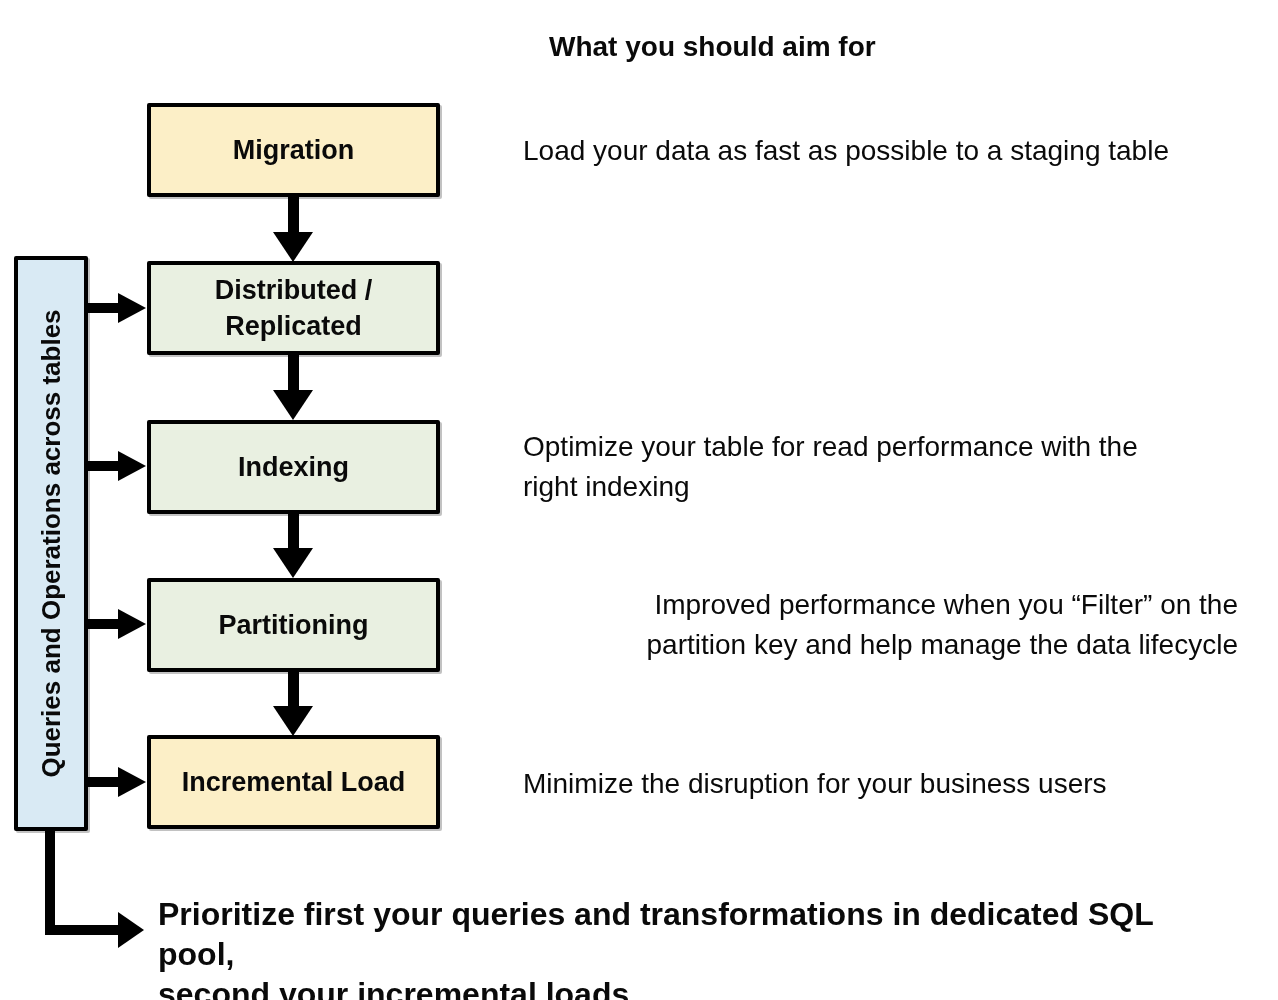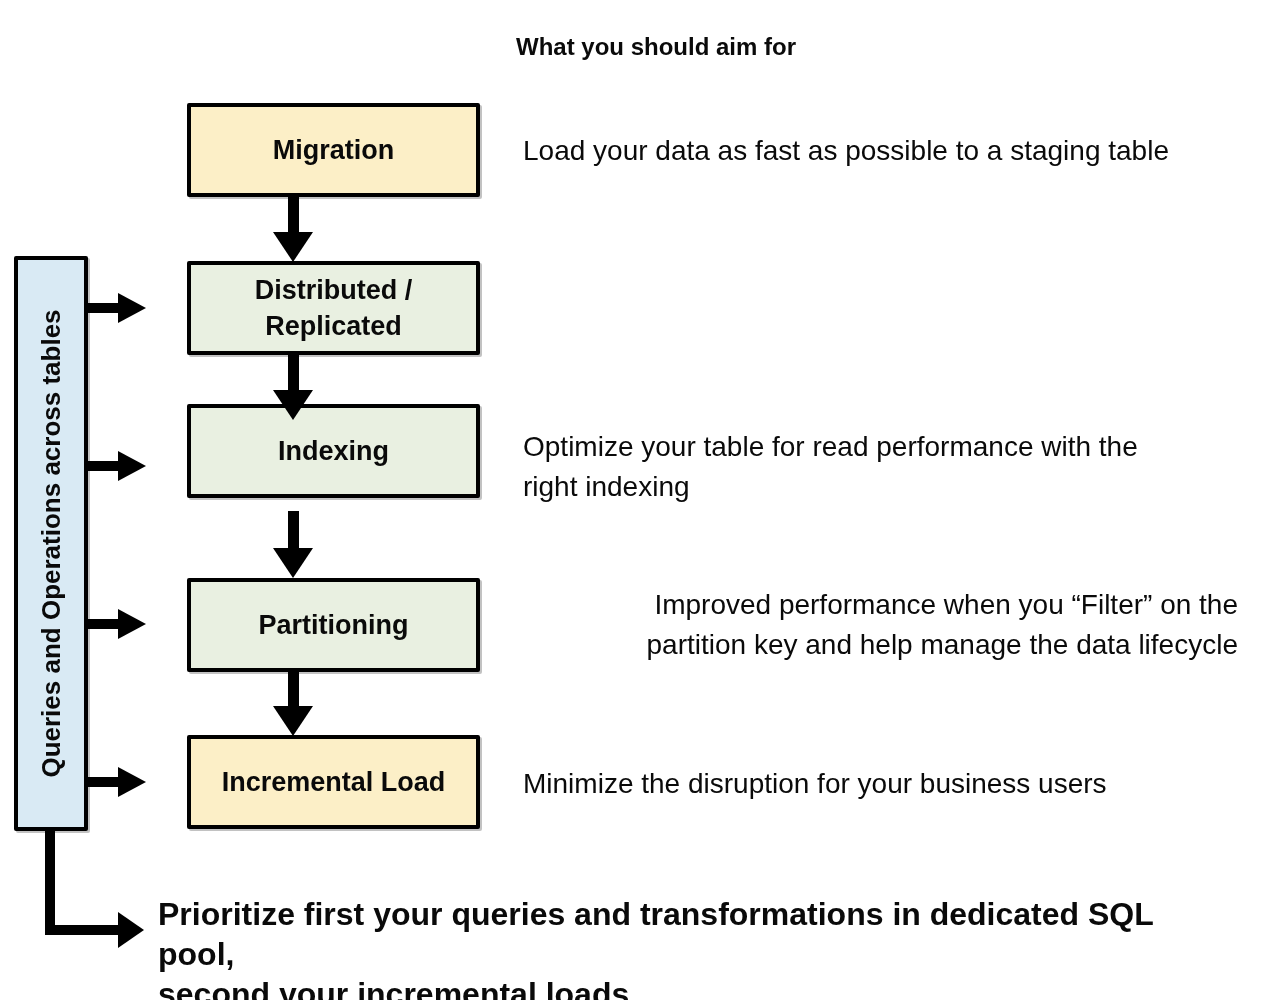--- a/index.html
+++ b/index.html
@@ -12,39 +12,38 @@
   *{margin:0;padding:0;box-sizing:border-box;}
   html,body{background:#ffffff;}
   body{
     font-family:"Liberation Sans", sans-serif;
     color:var(--text-black);
     width:1278px;height:1000px;position:relative;overflow:hidden;
   }
   .canvas{position:absolute;left:0;top:0;width:1278px;height:1000px;background:#fff;}
 
   .diagram-title{
-    position:absolute;left:516px;top:27px;
-    font-size:24px;font-weight:bold;line-height:40px;white-space:nowrap;
+    position:absolute;left:549px;top:27px;
+    font-size:28px;font-weight:bold;line-height:40px;white-space:nowrap;
   }
 
   
   .flow-box{
     position:absolute;left:147px;width:293px;height:94px;
     border:4px solid var(--line-black);border-radius:2px;
     display:flex;align-items:center;justify-content:center;text-align:center;
     font-size:27px;font-weight:bold;line-height:36px;
     padding:0 18px;
     box-shadow:2px 2px 0 rgba(120,120,120,0.45);
-    margin-left:40px;
   }
   .box--yellow{background:var(--box-yellow);}
   .box--green{background:var(--box-green);}
   .box-migration{top:103px;}
   .box-distributed{top:261px;justify-content:center;}
-  .box-indexing{top:404px;}
+  .box-indexing{top:420px;}
   .box-partitioning{top:578px;}
   .box-incremental{top:735px;}
 
   
   .sidebar-box{
     position:absolute;left:14px;top:256px;width:74px;height:575px;
     background:var(--sidebar-blue);border:4px solid var(--line-black);border-radius:2px;
     display:flex;align-items:center;justify-content:center;
     box-shadow:2px 2px 0 rgba(120,120,120,0.45);
   }

